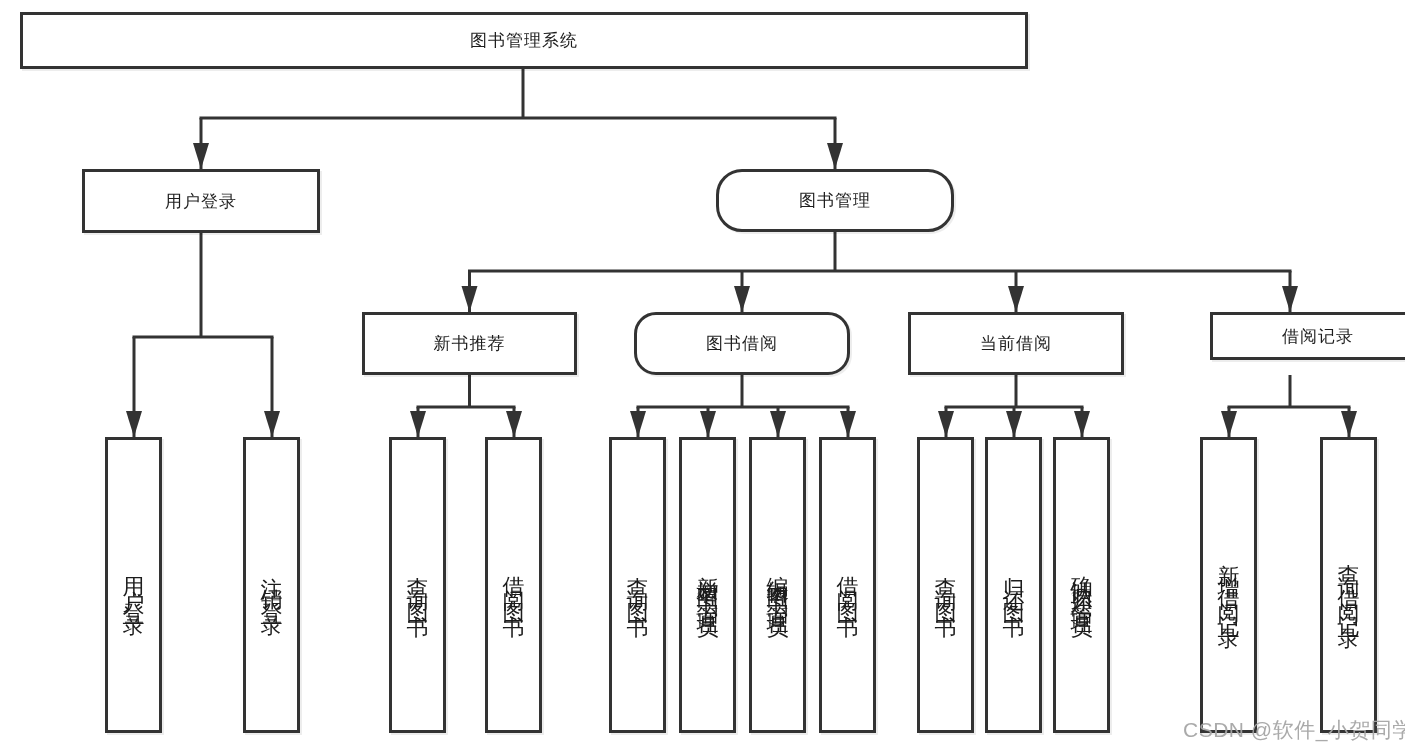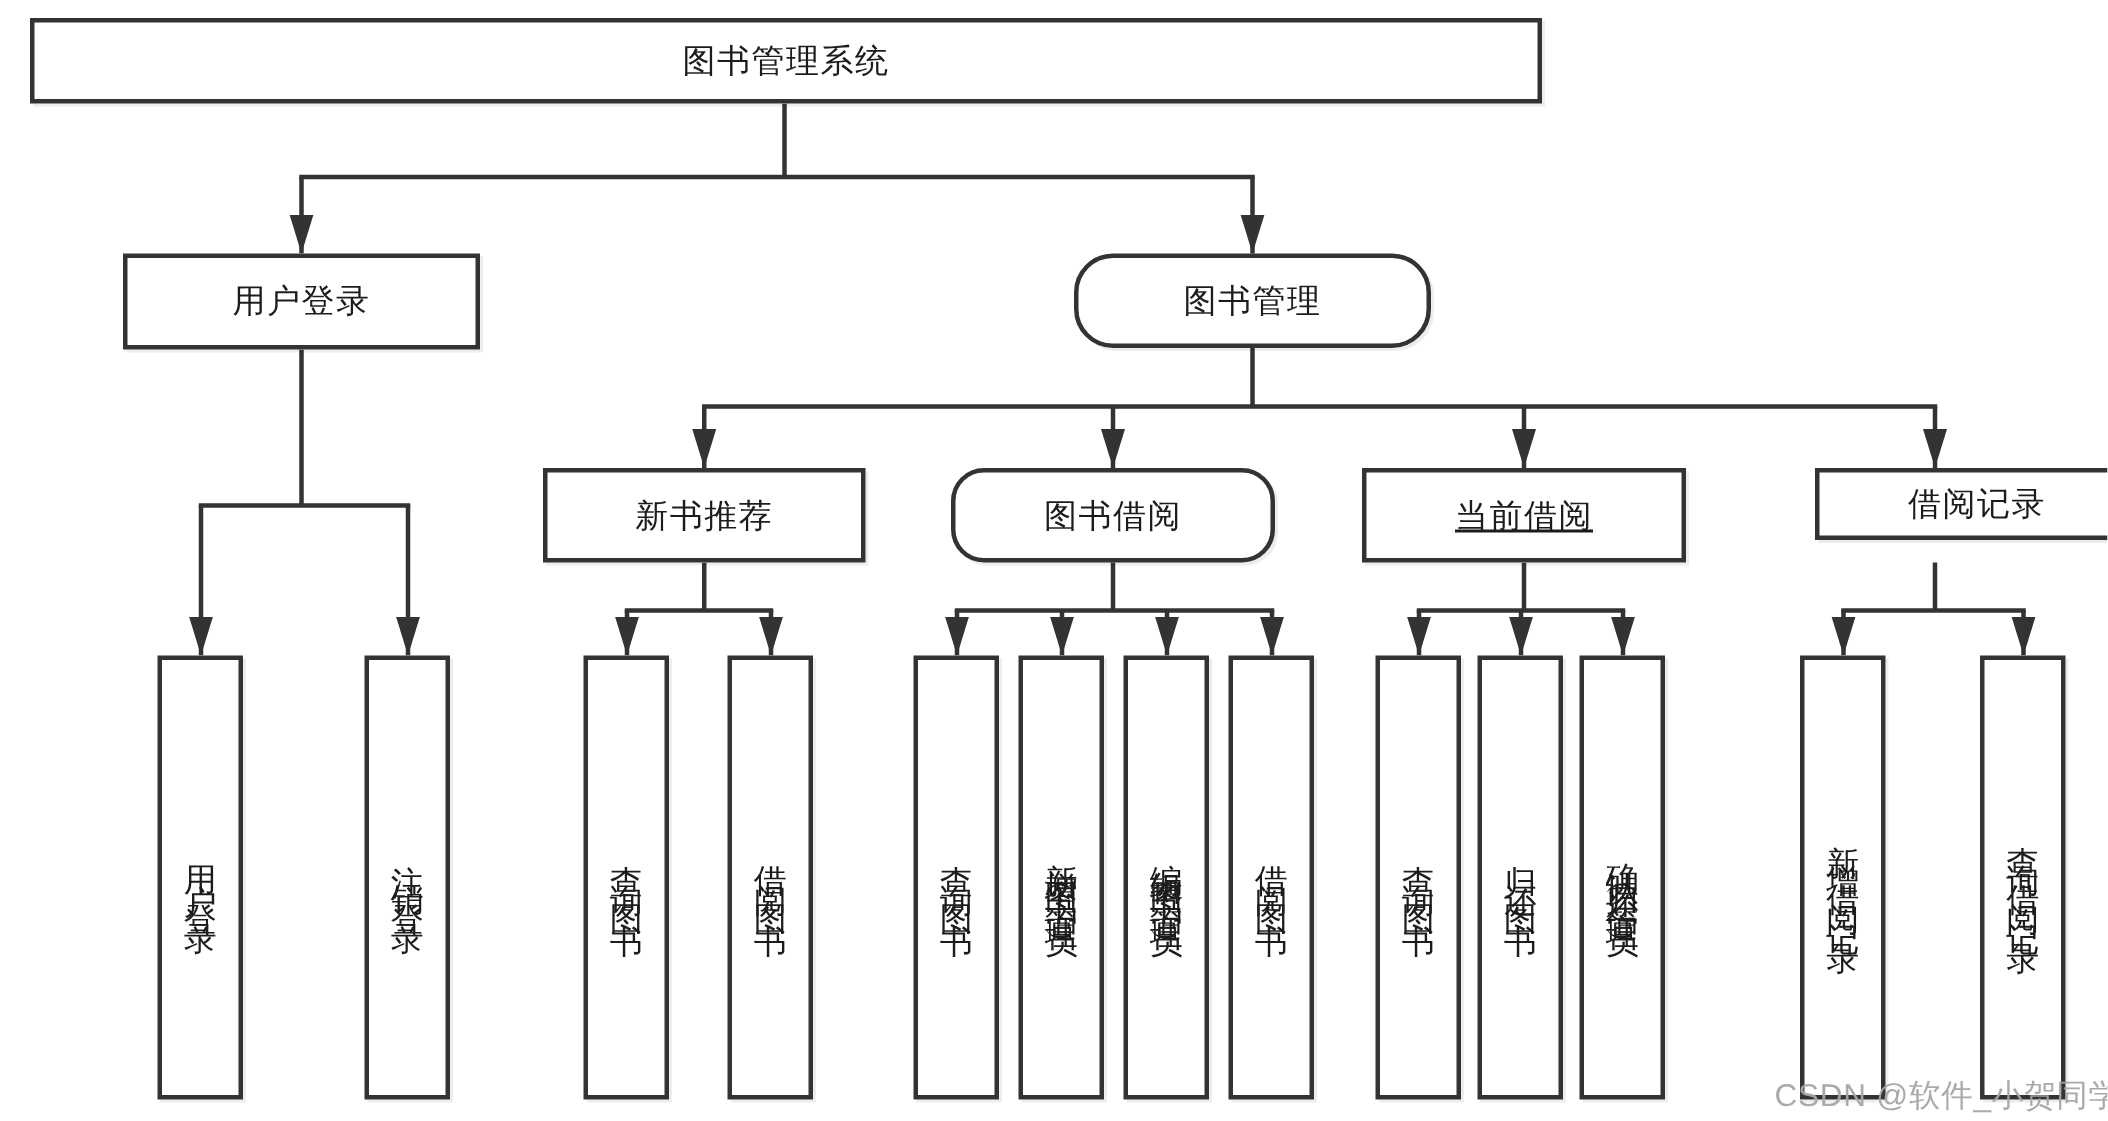--- a/index.html
+++ b/index.html
@@ -23,21 +23,21 @@
     background: #ffffff;
     border: 3px solid #333333;
     color: #1c1c1c;
     display: flex;
     align-items: center;
     justify-content: center;
     z-index: 2;
     box-shadow: 2px 2px 0 rgba(0,0,0,0.07);
   }
   .hbox {
-    font-size: 22px;
+    font-size: 17px;
     letter-spacing: 1px;
     white-space: nowrap;
   }
   .vbox {
     writing-mode: vertical-rl;
     text-orientation: mixed;
     font-size: 22px;
     letter-spacing: 13px;
     line-height: 1;
     width: 57px;
@@ -114,21 +114,21 @@
     </g>
   </svg>
 
   <div class="node hbox" style="left:20px; top:12px; width:1008px; height:57px;">图书管理系统</div>
 
   <div class="node hbox" style="left:82px; top:169px; width:238px; height:64px;">用户登录</div>
   <div class="node hbox" style="left:716px; top:169px; width:238px; height:63px;border-radius:26px;">图书管理</div>
 
   <div class="node hbox" style="left:362px; top:312px; width:215px; height:63px;text-align:right;">新书推荐</div>
   <div class="node hbox" style="left:634px; top:312px; width:216px; height:63px;border-radius:22px;">图书借阅</div>
-  <div class="node hbox" style="left:908px; top:312px; width:216px; height:63px;text-decoration:underline;">当前借阅</div>
+  <div class="node hbox" style="left:908px; top:312px; width:216px; height:63px;">当前借阅</div>
   <div class="node hbox" style="left:1210px; top:312px; width:216px; height:48px;">借阅记录</div>
 
   <div class="node vbox" style="left:105px;">用户登录</div>
   <div class="node vbox" style="left:243px;">注销登录</div>
 
   <div class="node vbox" style="left:389px;">查询图书</div>
   <div class="node vbox" style="left:485px;">借阅图书</div>
 
   <div class="node vbox" style="left:609px;">查询图书</div>
   <div class="node vbox tight" style="left:679px;">新增图书（管理员）</div>

